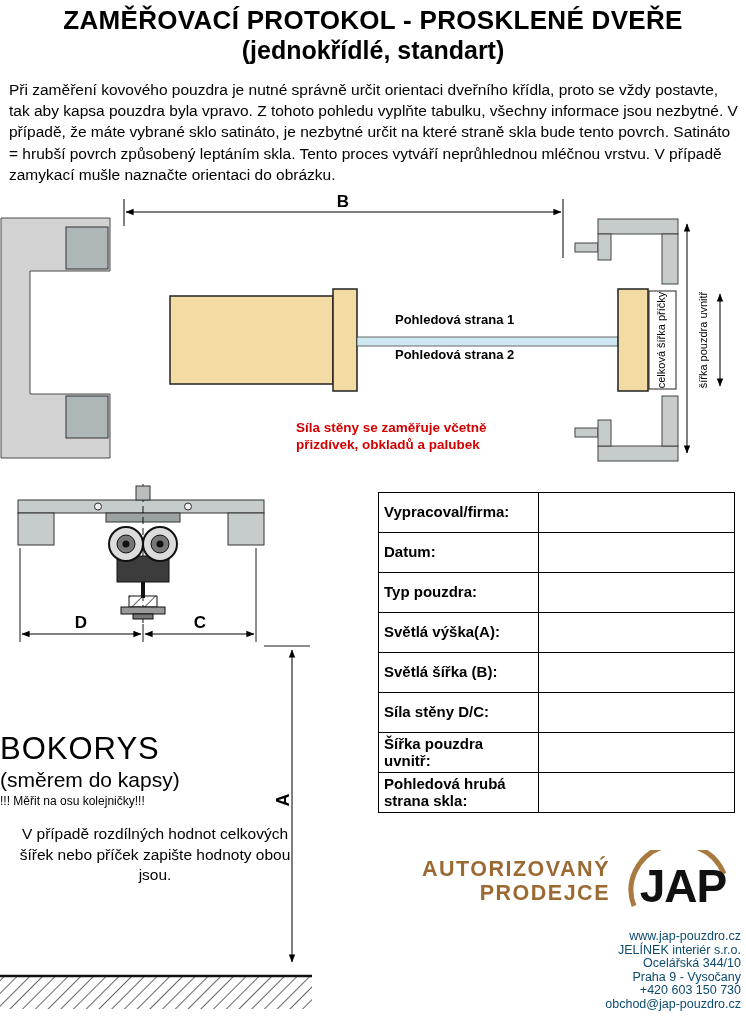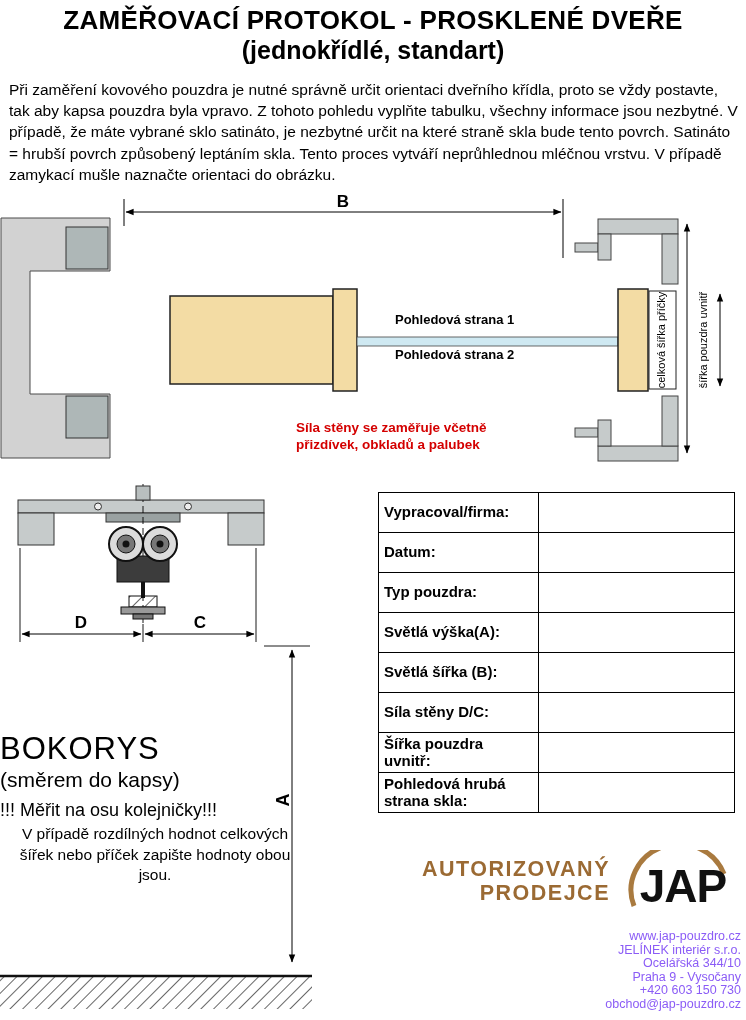--- a/index.html
+++ b/index.html
@@ -16,21 +16,21 @@
     font-size:15.5px; line-height:1.37; text-align:left;
   }
   svg text{font-family:"Liberation Sans", sans-serif;}
 
   .plan-svg{position:absolute; top:195px; left:0;}
   .section-svg{position:absolute; top:480px; left:0;}
 
   .bokorys-block{position:absolute; top:733px; left:0; width:316px; text-align:left;}
   .bokorys-block .h{font-size:31px; font-weight:400; letter-spacing:1px; line-height:1.0;}
   .bokorys-block .s{font-size:21px; margin-top:4px;}
-  .bokorys-block .w{font-size:18px; margin-top:8px;}
+  .bokorys-block .w{font-size:12px; margin-top:2px;}
   .note-block{
     position:absolute; top:824px; left:12px; width:286px;
     text-align:center; font-size:15.5px; line-height:1.33;
   }
 
   table.form{
     position:absolute; top:492px; left:378px; width:357px;
     border-collapse:collapse;
     border-radius:8px;
   }
@@ -38,21 +38,21 @@
     border:1px solid #000; height:37px; padding:1px 5px; vertical-align:middle;
   }
   table.form td.lbl{width:150px; font-weight:bold; font-size:15px; line-height:1.12;}
   table.form td.val{width:193px;}
 
   .dealer{position:absolute; top:850px; right:4px; display:flex; align-items:center; gap:10px;}
   .auth{ text-align:right; line-height:1.12; }
   .auth div{font-size:21.5px; font-weight:bold; color:#9b6a33; letter-spacing:1.5px;}
   .contact{
     position:absolute; top:930px; right:5px; text-align:right;
-    font-size:12.5px; line-height:1.08; color:#8b5cf6;
+    font-size:12.5px; line-height:1.08; color:#0c4a6e;
   }
   .contact div{white-space:nowrap;}
 </style>
 </head>
 <body>
 
 <div class="page">
 
   <div class="title">
     <div class="t1">ZAMĚŘOVACÍ PROTOKOL - PROSKLENÉ DVEŘE</div>

